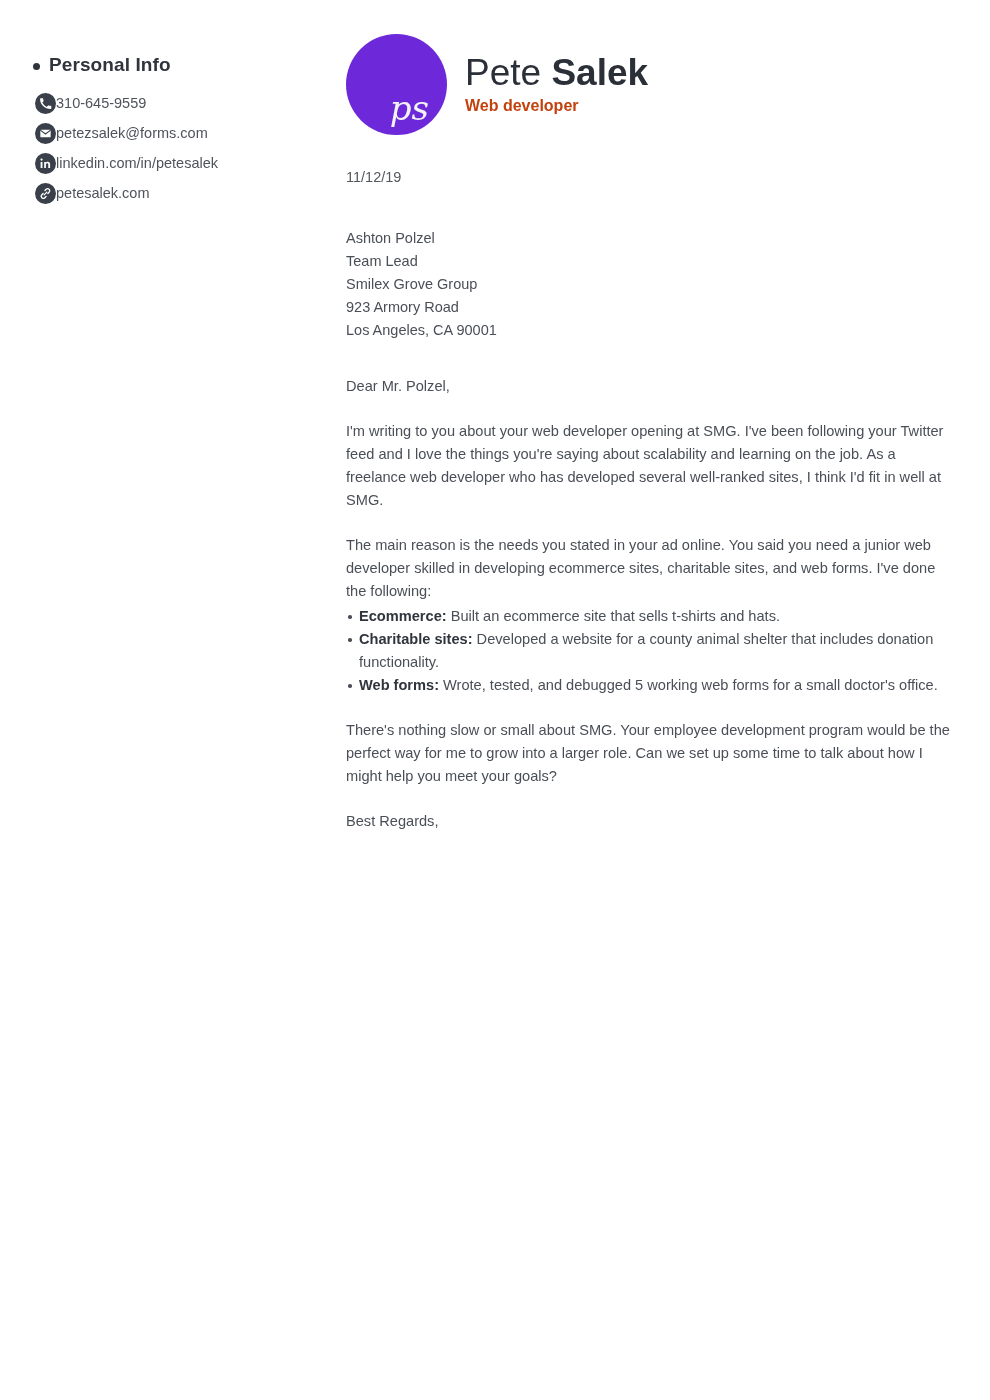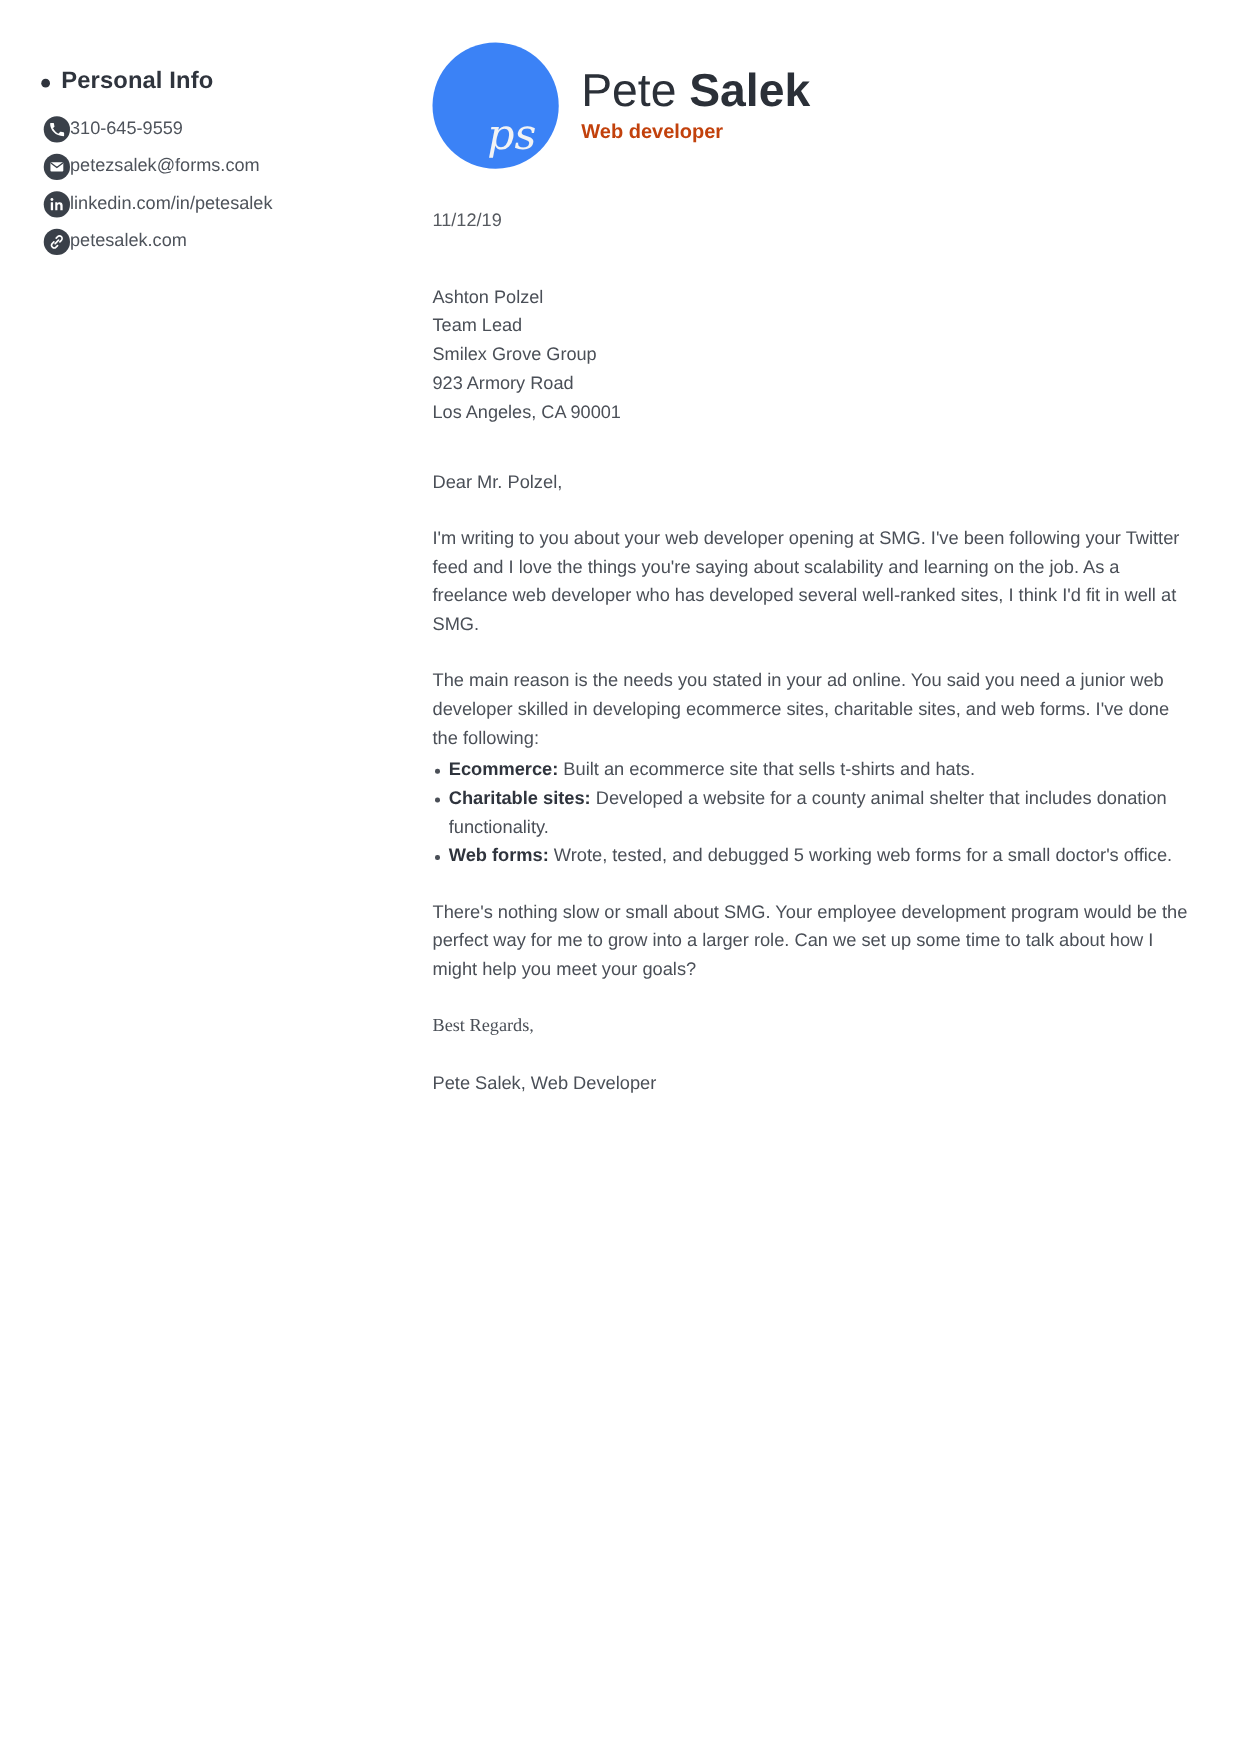--- a/index.html
+++ b/index.html
@@ -101,21 +101,21 @@
     display: flex;
     align-items: center;
     gap: 18px;
     height: 101px;
   }
 
   .avatar {
     width: 101px;
     height: 101px;
     border-radius: 50%;
-    background: #3b82f6;
+    background: #6d28d9;
     flex: none;
     position: relative;
   }
 
   .avatar-monogram {
     position: absolute;
     right: 18px;
     bottom: 10px;
     font-family: "DejaVu Serif", serif;
     font-style: italic;
@@ -196,21 +196,21 @@
     height: 3.5px;
     border-radius: 50%;
     background: #4a4f57;
   }
 
   .bullet b {
     font-weight: bold;
     color: #2f343d;
   }
 
-  .sign-off { margin-top: 18px; font-family: Liberation Serif, serif; }
+  .sign-off { margin-top: 18px; }
   .signature { margin-top: 23px; }
 </style>
 </head>
 <body>
 
 <div class="page">
 
   <aside class="sidebar">
 
     <div class="sidebar-heading">
@@ -300,18 +300,17 @@
         <li class="bullet"><b>Charitable sites:</b>
           <span>Developed a website for a county animal shelter that includes donation functionality.</span></li>
         <li class="bullet"><b>Web forms:</b>
           <span>Wrote, tested, and debugged 5 working web forms for a small doctor's office.</span></li>
       </ul>
 
       <p class="para">There's nothing slow or small about SMG. Your employee development program would be the perfect way for me to grow into a larger role. Can we set up some time to talk about how I might help you meet your goals?</p>
 
       <p class="para sign-off">Best Regards,</p>
 
-      <p class="para signature">Pete Salek, Web Developer</p>
 
     </div>
   </main>
 
 </div>
 
 </body></html>

